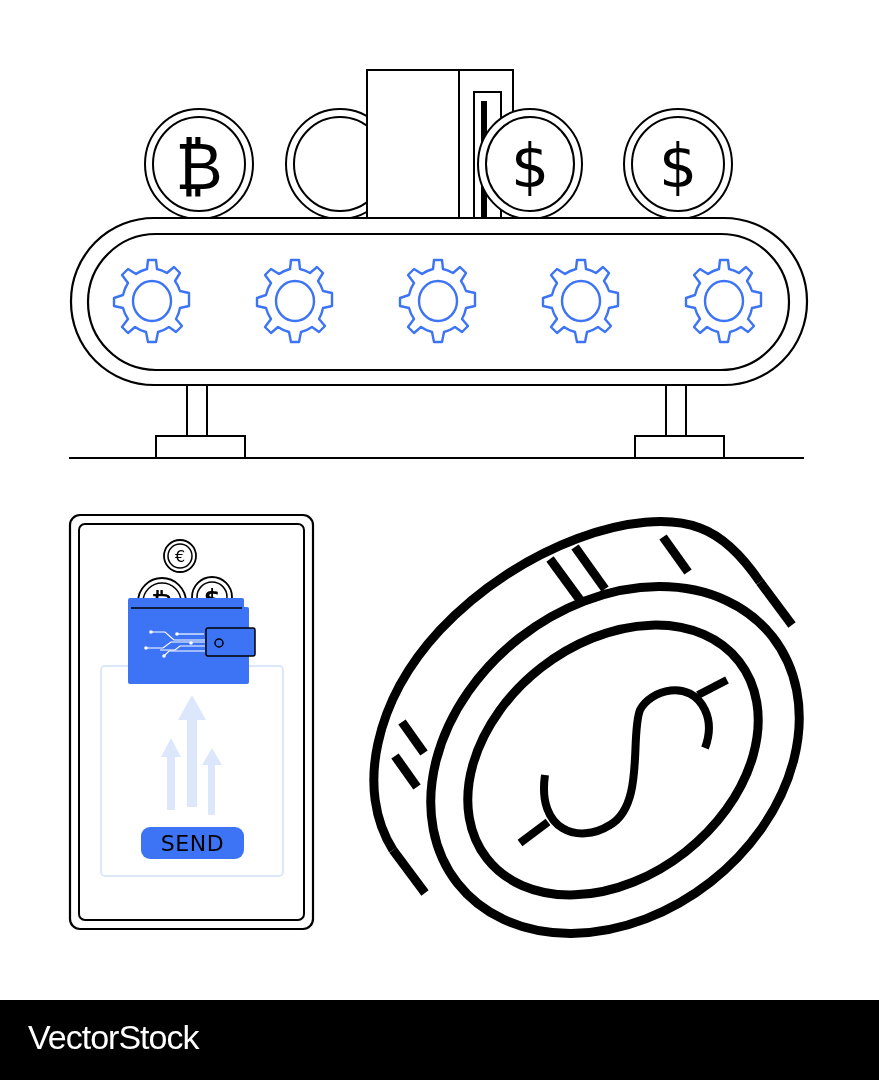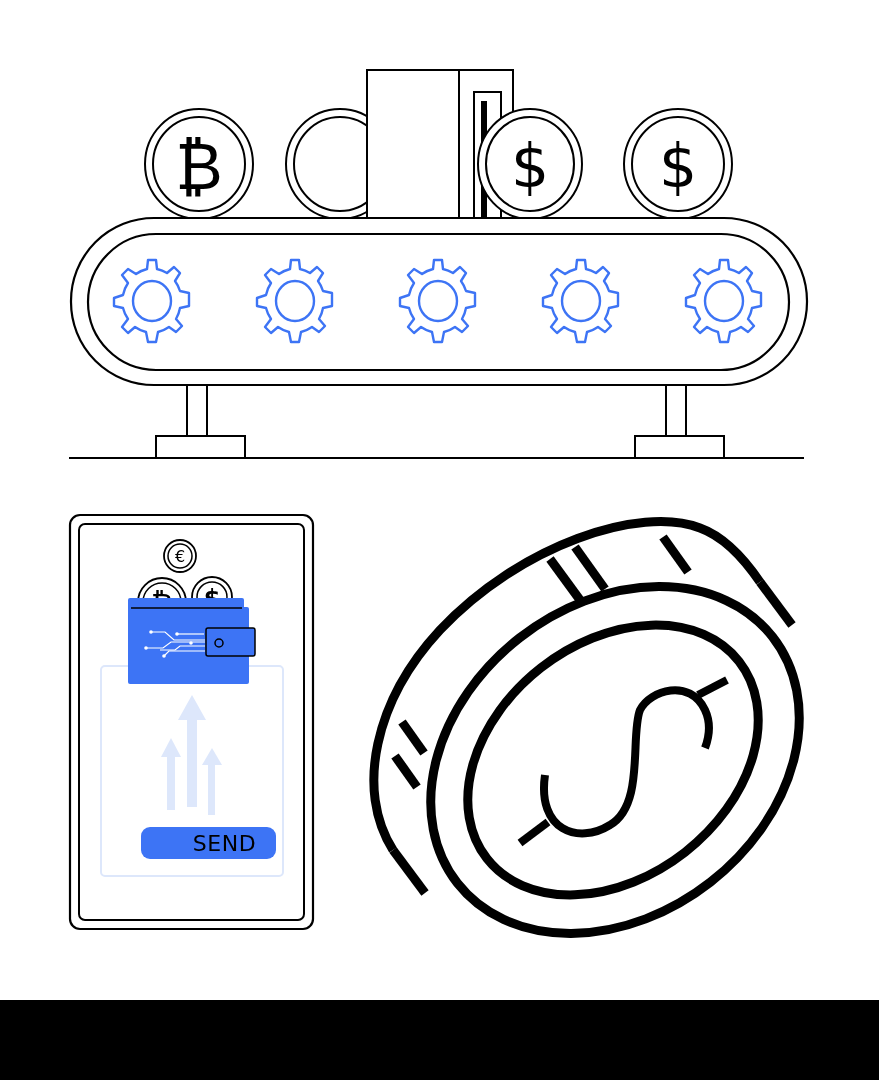--- a/index.html
+++ b/index.html
@@ -160,19 +160,20 @@
         <line x1="550" y1="559" x2="580" y2="600"></line>
         <line x1="575" y1="547" x2="605" y2="589"></line>
         <line x1="663" y1="537" x2="688" y2="572"></line>
         <line x1="402" y1="722" x2="424" y2="753"></line>
         <line x1="395" y1="756" x2="417" y2="787"></line>
       </g>
     </g>
   </svg>
 
   
-  <div style="position:absolute; left:141px; top:827px; width:103px; height:32px; background:#3d74f5; border-radius:9px; display:flex; align-items:center; justify-content:center;padding-left:32px;">
+  <div style="position:absolute; left:141px; top:827px; width:103px; height:32px; background:#3d74f5; border-radius:9px; display:flex; align-items:center; justify-content:center;">
     <span class="send-label" style="font-size:22px; color:#000; letter-spacing:0.5px;">SEND</span>
   </div>
 </div>
 
 <div class="footer">
+  <span class="brand">VectorStock</span>
 </div>
 
 </body></html>

